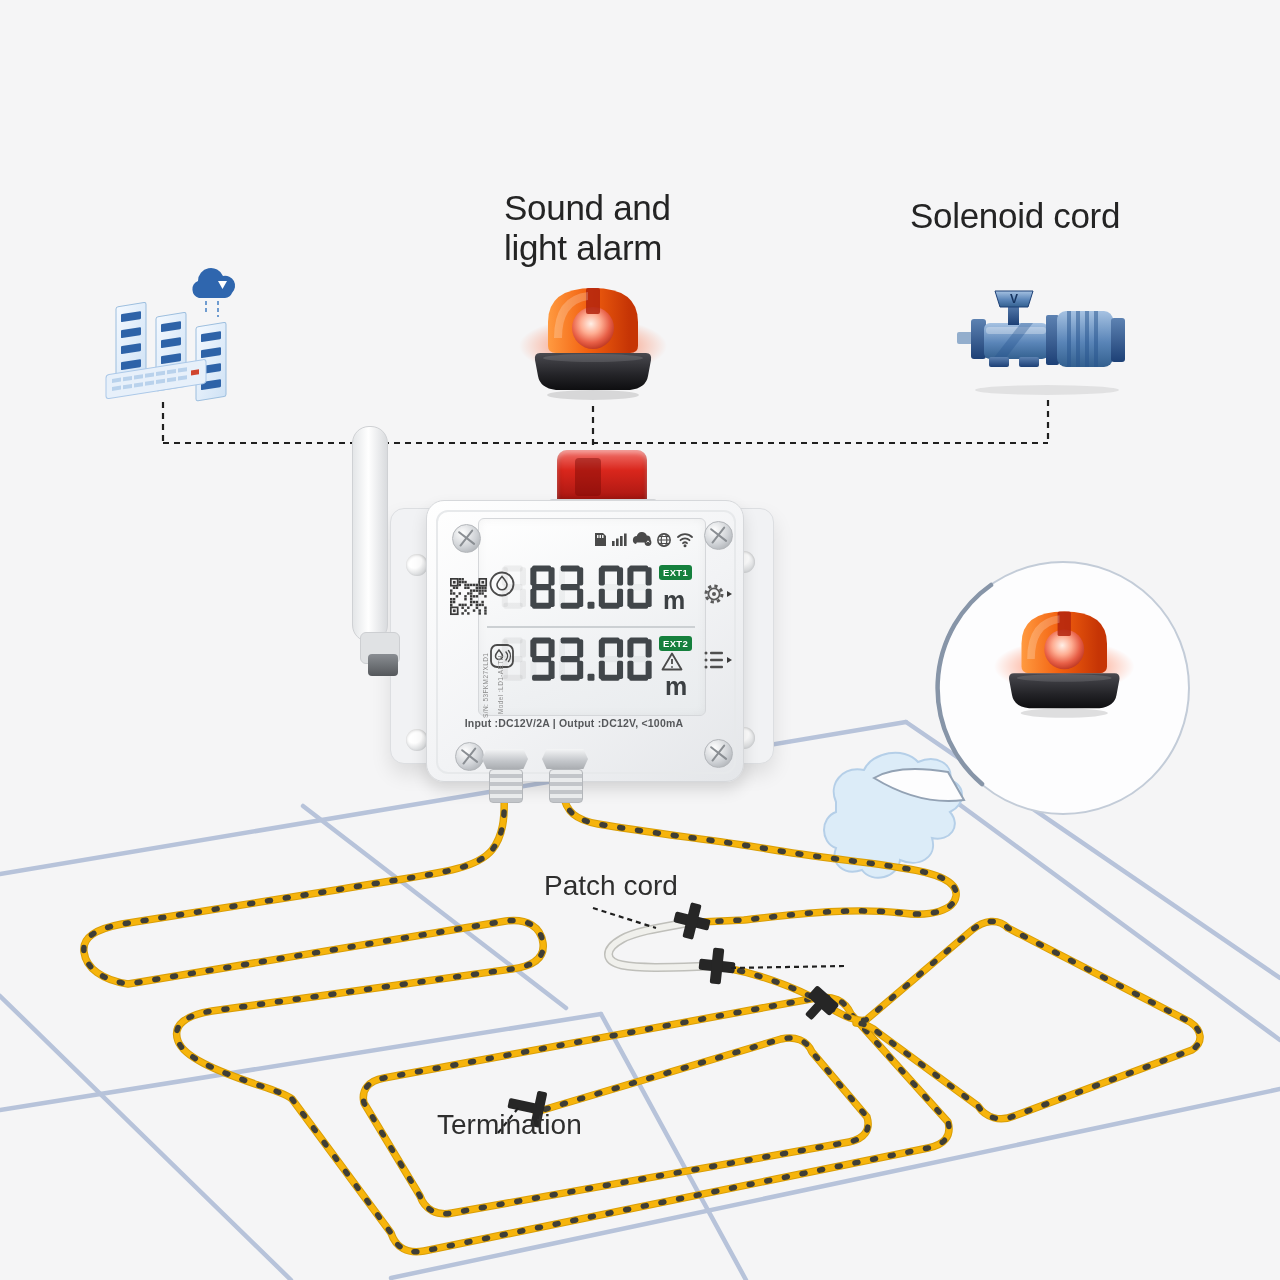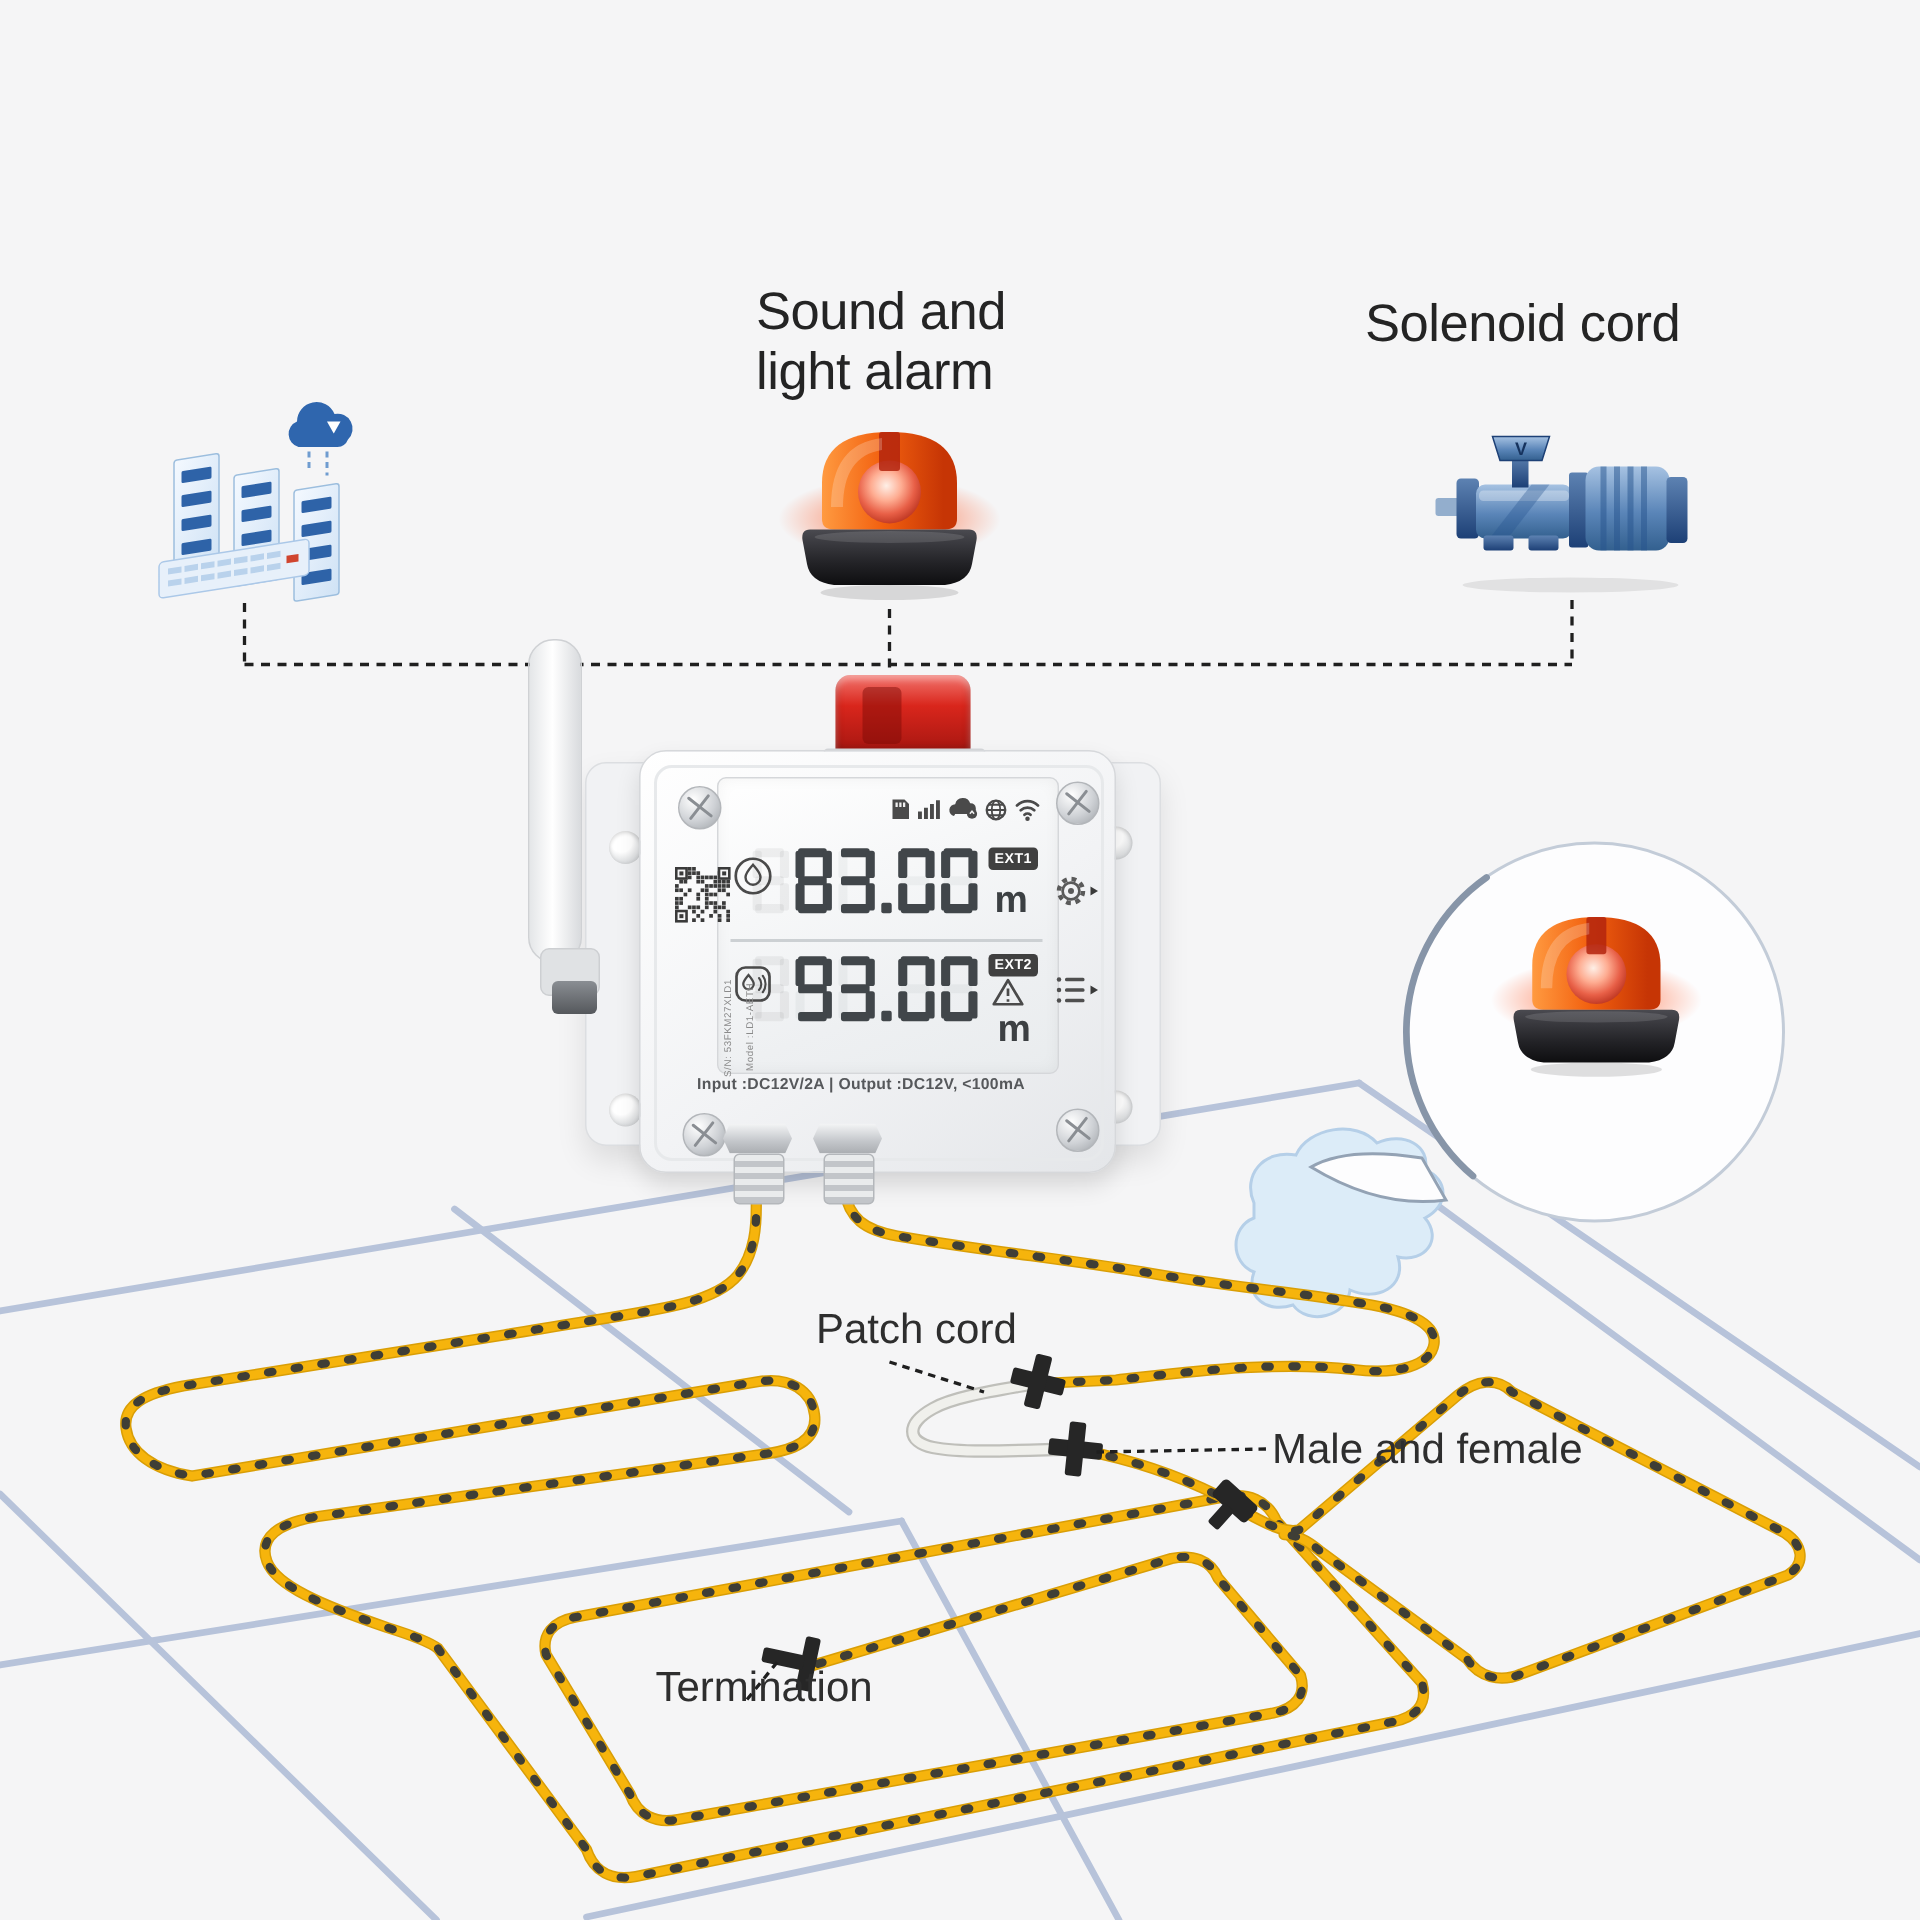--- a/index.html
+++ b/index.html
@@ -28,21 +28,21 @@
   .screw{width:27px;height:27px;border-radius:50%;
         background:radial-gradient(circle at 35% 30%,#ffffff,#cfd2d6 55%,#9fa3a8);
         border:1px solid #b3b6ba;}
   .screw::before,.screw::after{content:"";position:absolute;left:3px;top:12px;width:21px;height:2.4px;
         background:#8a8e93;border-radius:2px;}
   .screw::before{transform:rotate(38deg);} .screw::after{transform:rotate(-52deg);}
   .lcd{left:478px;top:518px;width:226px;height:196px;border-radius:6px;
         background:linear-gradient(160deg,#ffffff 0%,#eef0f2 70%,#e9ecee 100%);
         border:1px solid #d5d7da;box-shadow:inset 0 0 10px rgba(0,0,0,.05);}
   .lcddivider{left:487px;top:626px;width:208px;height:2px;background:#ccd0d3;}
-  .badge{background:#404040;color:#fff;font-size:9.5px;font-weight:bold;border-radius:3px;
+  .badge{background:#15803d;color:#fff;font-size:9.5px;font-weight:bold;border-radius:3px;
         padding:2px 4px;letter-spacing:.3px;}
   .unit{font-size:25px;font-weight:bold;color:#3c4043;}
   .powertxt{left:428px;top:717px;width:292px;text-align:center;font-size:10.5px;font-weight:bold;
         color:#56585b;letter-spacing:.2px;}
   .vtext{writing-mode:vertical-rl;transform:rotate(180deg);font-size:6.5px;color:#8a8a8a;
         letter-spacing:.4px;white-space:nowrap;}
   .glandhex{width:46px;height:20px;border-radius:4px;
         background:linear-gradient(180deg,#f4f5f6,#c3c6ca 60%,#aaadb1);
         clip-path:polygon(0 50%,10% 0,90% 0,100% 50%,90% 100%,10% 100%);}
   .glandbody{width:32px;height:32px;border-radius:4px;
@@ -532,17 +532,16 @@
   <div class="abs screw" style="left:455px;top:742px;"></div>
   <div class="abs screw" style="left:704px;top:739px;"></div>
 
   <div class="abs glandhex" style="left:482px;top:749px;"></div>
   <div class="abs glandbody" style="left:489px;top:769px;"></div>
   <div class="abs glandhex" style="left:542px;top:749px;"></div>
   <div class="abs glandbody" style="left:549px;top:769px;"></div>
 
   <div class="abs floorlbl" style="left:512px;top:869px;margin-left:32px;">Patch cord</div>
   <div class="abs floorlbl" style="left:848px;top:949px;">
-    <div>Male and female</div>
   </div>
   <div class="abs floorlbl" style="left:437px;top:1108px;text-align:right;">Termination</div>
 
 </div>
 
 </body></html>

